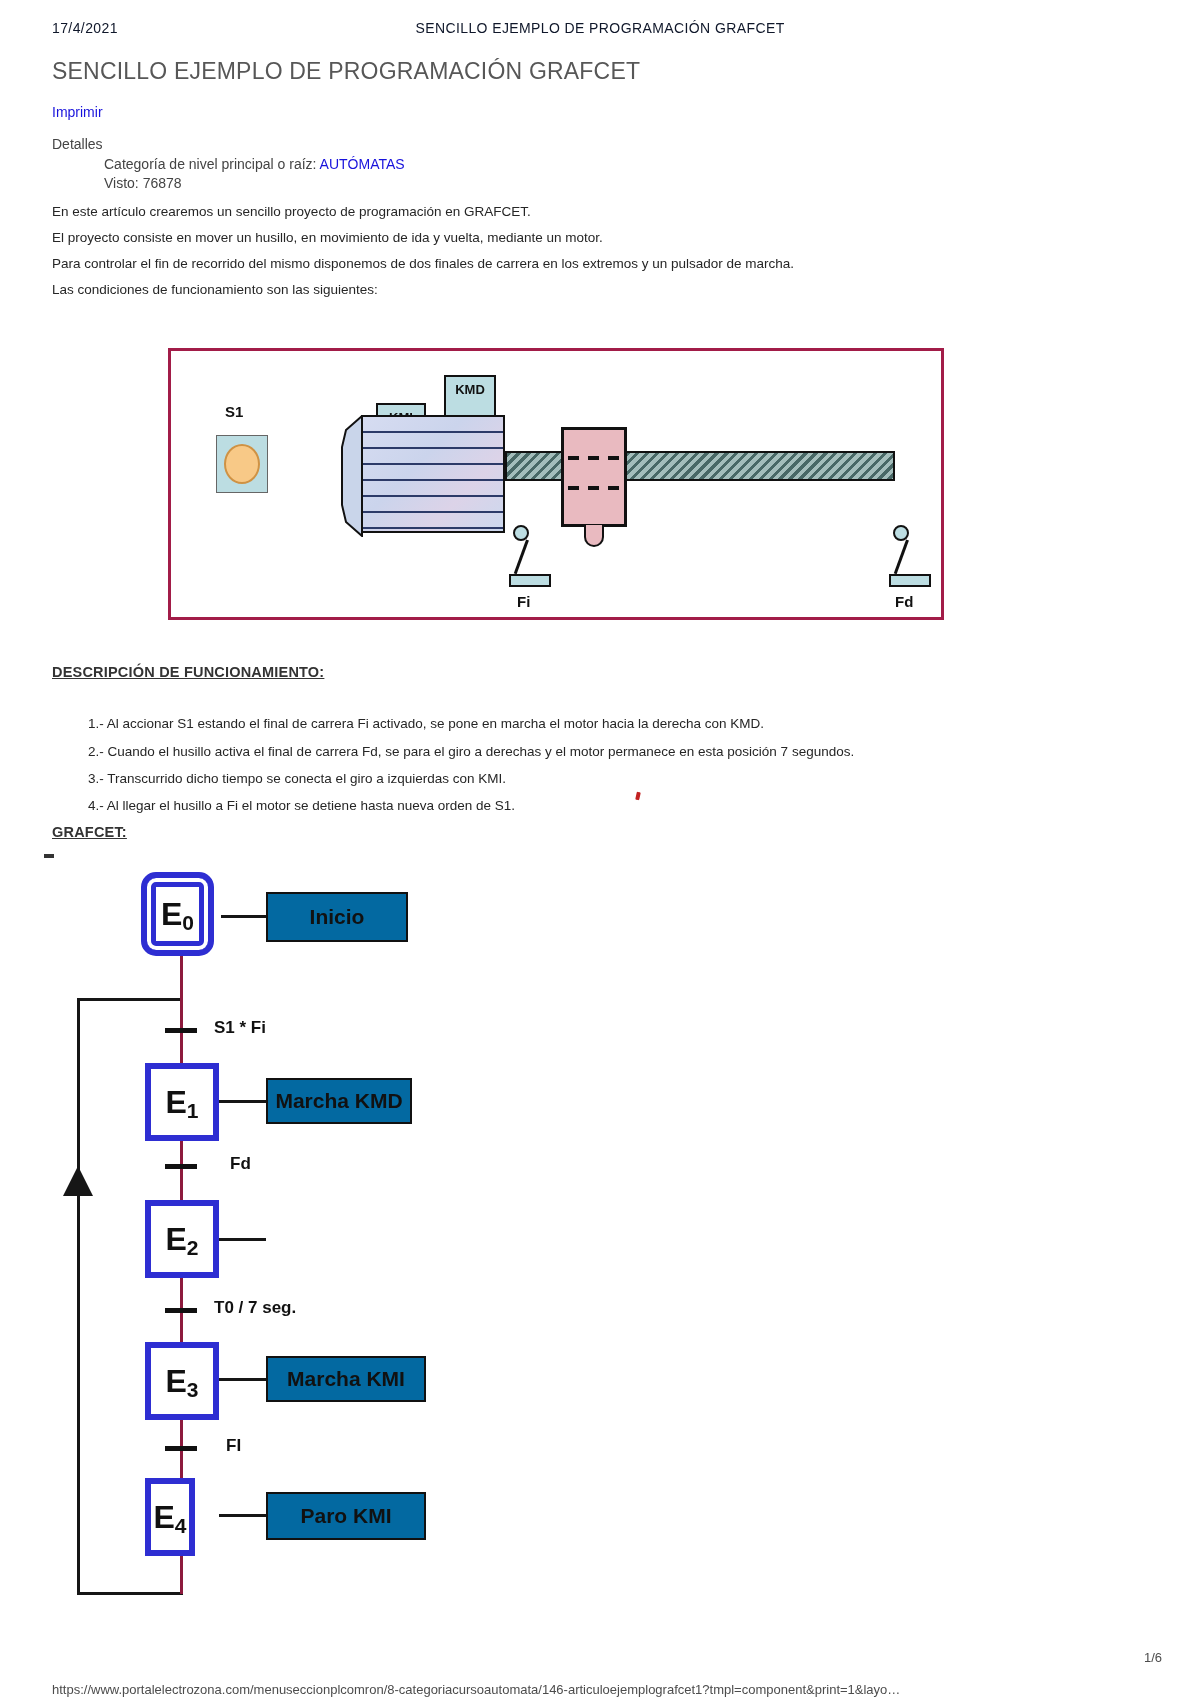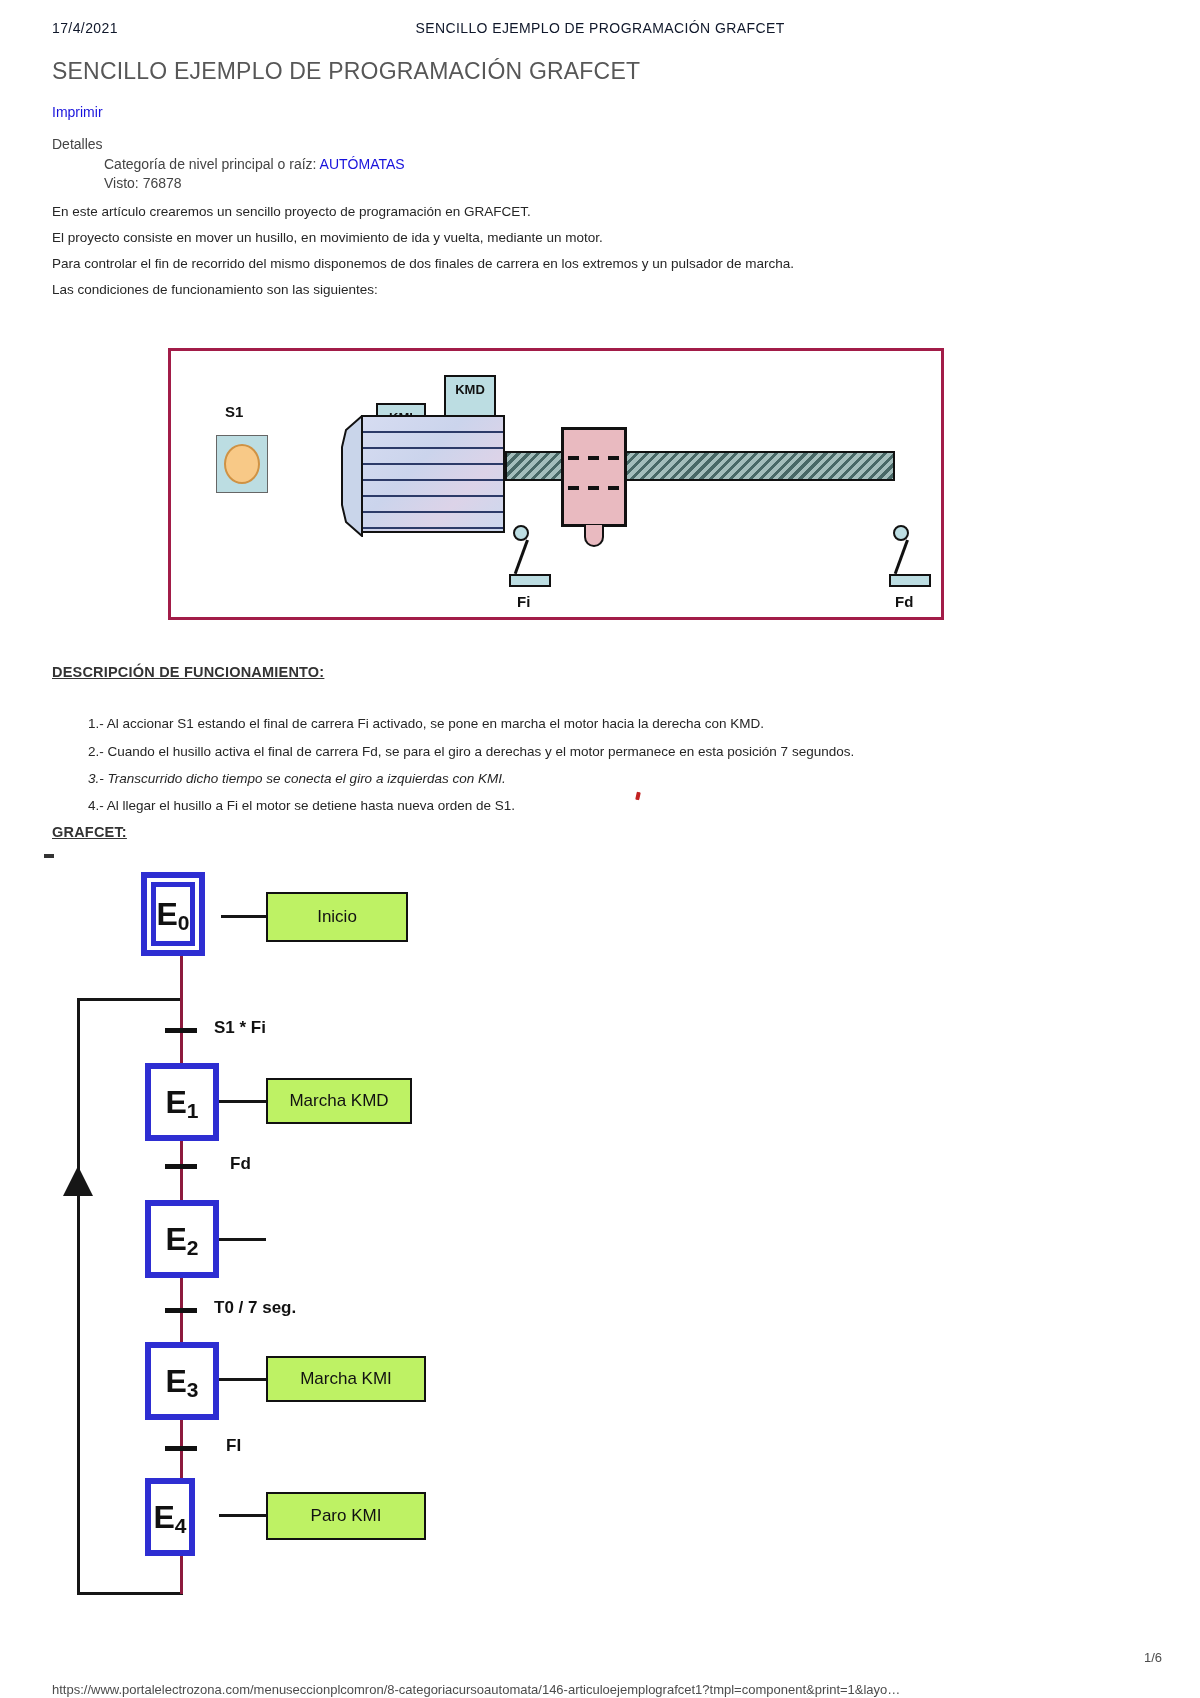--- a/index.html
+++ b/index.html
@@ -38,22 +38,22 @@
   .husillo-tab { width:20px; height:22px; background:#e9bac0; border:2px solid #111; border-top:none; border-radius:0 0 10px 10px; }
   .sw-circle { width:16px; height:16px; border-radius:50%; background:#bcdde2; border:2px solid #111; }
   .sw-lever { width:3px; height:36px; background:#111; transform:rotate(20deg); transform-origin:top center; }
   .sw-base { width:42px; height:13px; background:#bcdde2; border:2px solid #111; }
 
   
   .state { background:#fff; border:6px solid #2e2ed2; display:flex; align-items:center; justify-content:center; }
   .state.initial { box-shadow: inset 0 0 0 4px #ffffff, inset 0 0 0 9px #2e2ed2; }
   .state-lbl { font-weight:bold; font-size:32px; color:#111; line-height:1; }
   .state-sub { font-size:21px; transform:translateY(5px); display:inline-block; }
-  .action { background:#bef264; border:2px solid #111; display:flex; align-items:center; justify-content:center;
-    font-weight:normal; font-size:17px; color:#111; }
+  .action { background:#0369a1; border:2px solid #111; display:flex; align-items:center; justify-content:center;
+    font-weight:bold; font-size:21px; color:#111; }
   .action-multi { background:#bcdde2; border:2px solid #111; display:flex; }
   .action-cell { display:flex; align-items:center; justify-content:center; font-weight:bold; font-size:17px; color:#111; }
   .mline { width:3px; background:#8d1a3d; }
   .hline { height:2.5px; background:#161616; }
   .rail-v { width:2.5px; background:#161616; }
   .tbar { width:32px; height:5px; background:#111; }
   .tlabel { font-weight:bold; font-size:17px; color:#111; }
   .arrow-up { width:0; height:0; border-left:15px solid transparent; border-right:15px solid transparent; border-bottom:30px solid #161616; }
   .stray-dash { width:10px; height:4px; background:#333; }
   .stray-red { width:4px; height:8px; background:#c22222; transform:rotate(12deg); border-radius:1px; }
@@ -108,21 +108,21 @@
 
     <div class="abs sw-circle" style="left:722px; top:174px;"></div>
     <div class="abs sw-lever" style="left:735px; top:189px;"></div>
     <div class="abs sw-base" style="left:718px; top:223px;"></div>
     <div class="abs m-label" style="left:724px; top:242px;">Fd</div>
   </div>
 
   <div class="abs sect-heading" style="left:52px; top:664px;">DESCRIPCIÓN DE FUNCIONAMIENTO:</div>
   <div class="abs step" style="left:88px; top:716px;">1.- Al accionar S1 estando el final de carrera Fi activado, se pone en marcha el motor hacia la derecha con KMD.</div>
   <div class="abs step" style="left:88px; top:744px;">2.- Cuando el husillo activa el final de carrera Fd, se para el giro a derechas y el motor permanece en esta posición 7 segundos.</div>
-  <div class="abs step" style="left:88px; top:771px;font-style:italic;">3.- Transcurrido dicho tiempo se conecta el giro a izquierdas con KMI.</div>
+  <div class="abs step" style="left:88px; top:771px;">3.- Transcurrido dicho tiempo se conecta el giro a izquierdas con KMI.</div>
   <div class="abs step" style="left:88px; top:798px;">4.- Al llegar el husillo a Fi el motor se detiene hasta nueva orden de S1.</div>
   <div class="abs sect-heading" style="left:52px; top:824px;">GRAFCET:</div>
 
   <div class="abs stray-dash" style="left:44px; top:854px;"></div>
   <div class="abs stray-red" style="left:636px; top:792px;"></div>
 
   <div class="abs hline" style="left:77px; top:998px; width:104px;"></div>
   <div class="abs rail-v" style="left:77px; top:998px; height:597px;"></div>
   <div class="abs hline" style="left:77px; top:1592px; width:106px; height:3px;"></div>
   <div class="abs arrow-up" style="left:63px; top:1166px;"></div>
@@ -141,21 +141,21 @@
   <div class="abs tlabel" style="left:214px; top:1298px;">T0 / 7 seg.</div>
   <div class="abs tbar" style="left:165px; top:1446px;"></div>
   <div class="abs tlabel" style="left:226px; top:1436px;">FI</div>
 
   <div class="abs hline" style="left:221px; top:915px; width:45px;"></div>
   <div class="abs hline" style="left:219px; top:1100px; width:47px;"></div>
   <div class="abs hline" style="left:219px; top:1238px; width:47px;"></div>
   <div class="abs hline" style="left:219px; top:1378px; width:47px;"></div>
   <div class="abs hline" style="left:219px; top:1514px; width:47px;"></div>
 
-  <div class="abs state initial" style="left:141px; top:872px; width:64px; height:84px;">
+  <div class="abs state initial" style="left:141px; top:872px; width:73px; height:84px;border-radius:15px;">
     <div class="state-lbl"><span>E</span><span class="state-sub">0</span></div>
   </div>
   <div class="abs state" style="left:145px; top:1063px; width:74px; height:78px;">
     <div class="state-lbl"><span>E</span><span class="state-sub">1</span></div>
   </div>
   <div class="abs state" style="left:145px; top:1200px; width:74px; height:78px;">
     <div class="state-lbl"><span>E</span><span class="state-sub">2</span></div>
   </div>
   <div class="abs state" style="left:145px; top:1342px; width:74px; height:78px;">
     <div class="state-lbl"><span>E</span><span class="state-sub">3</span></div>

